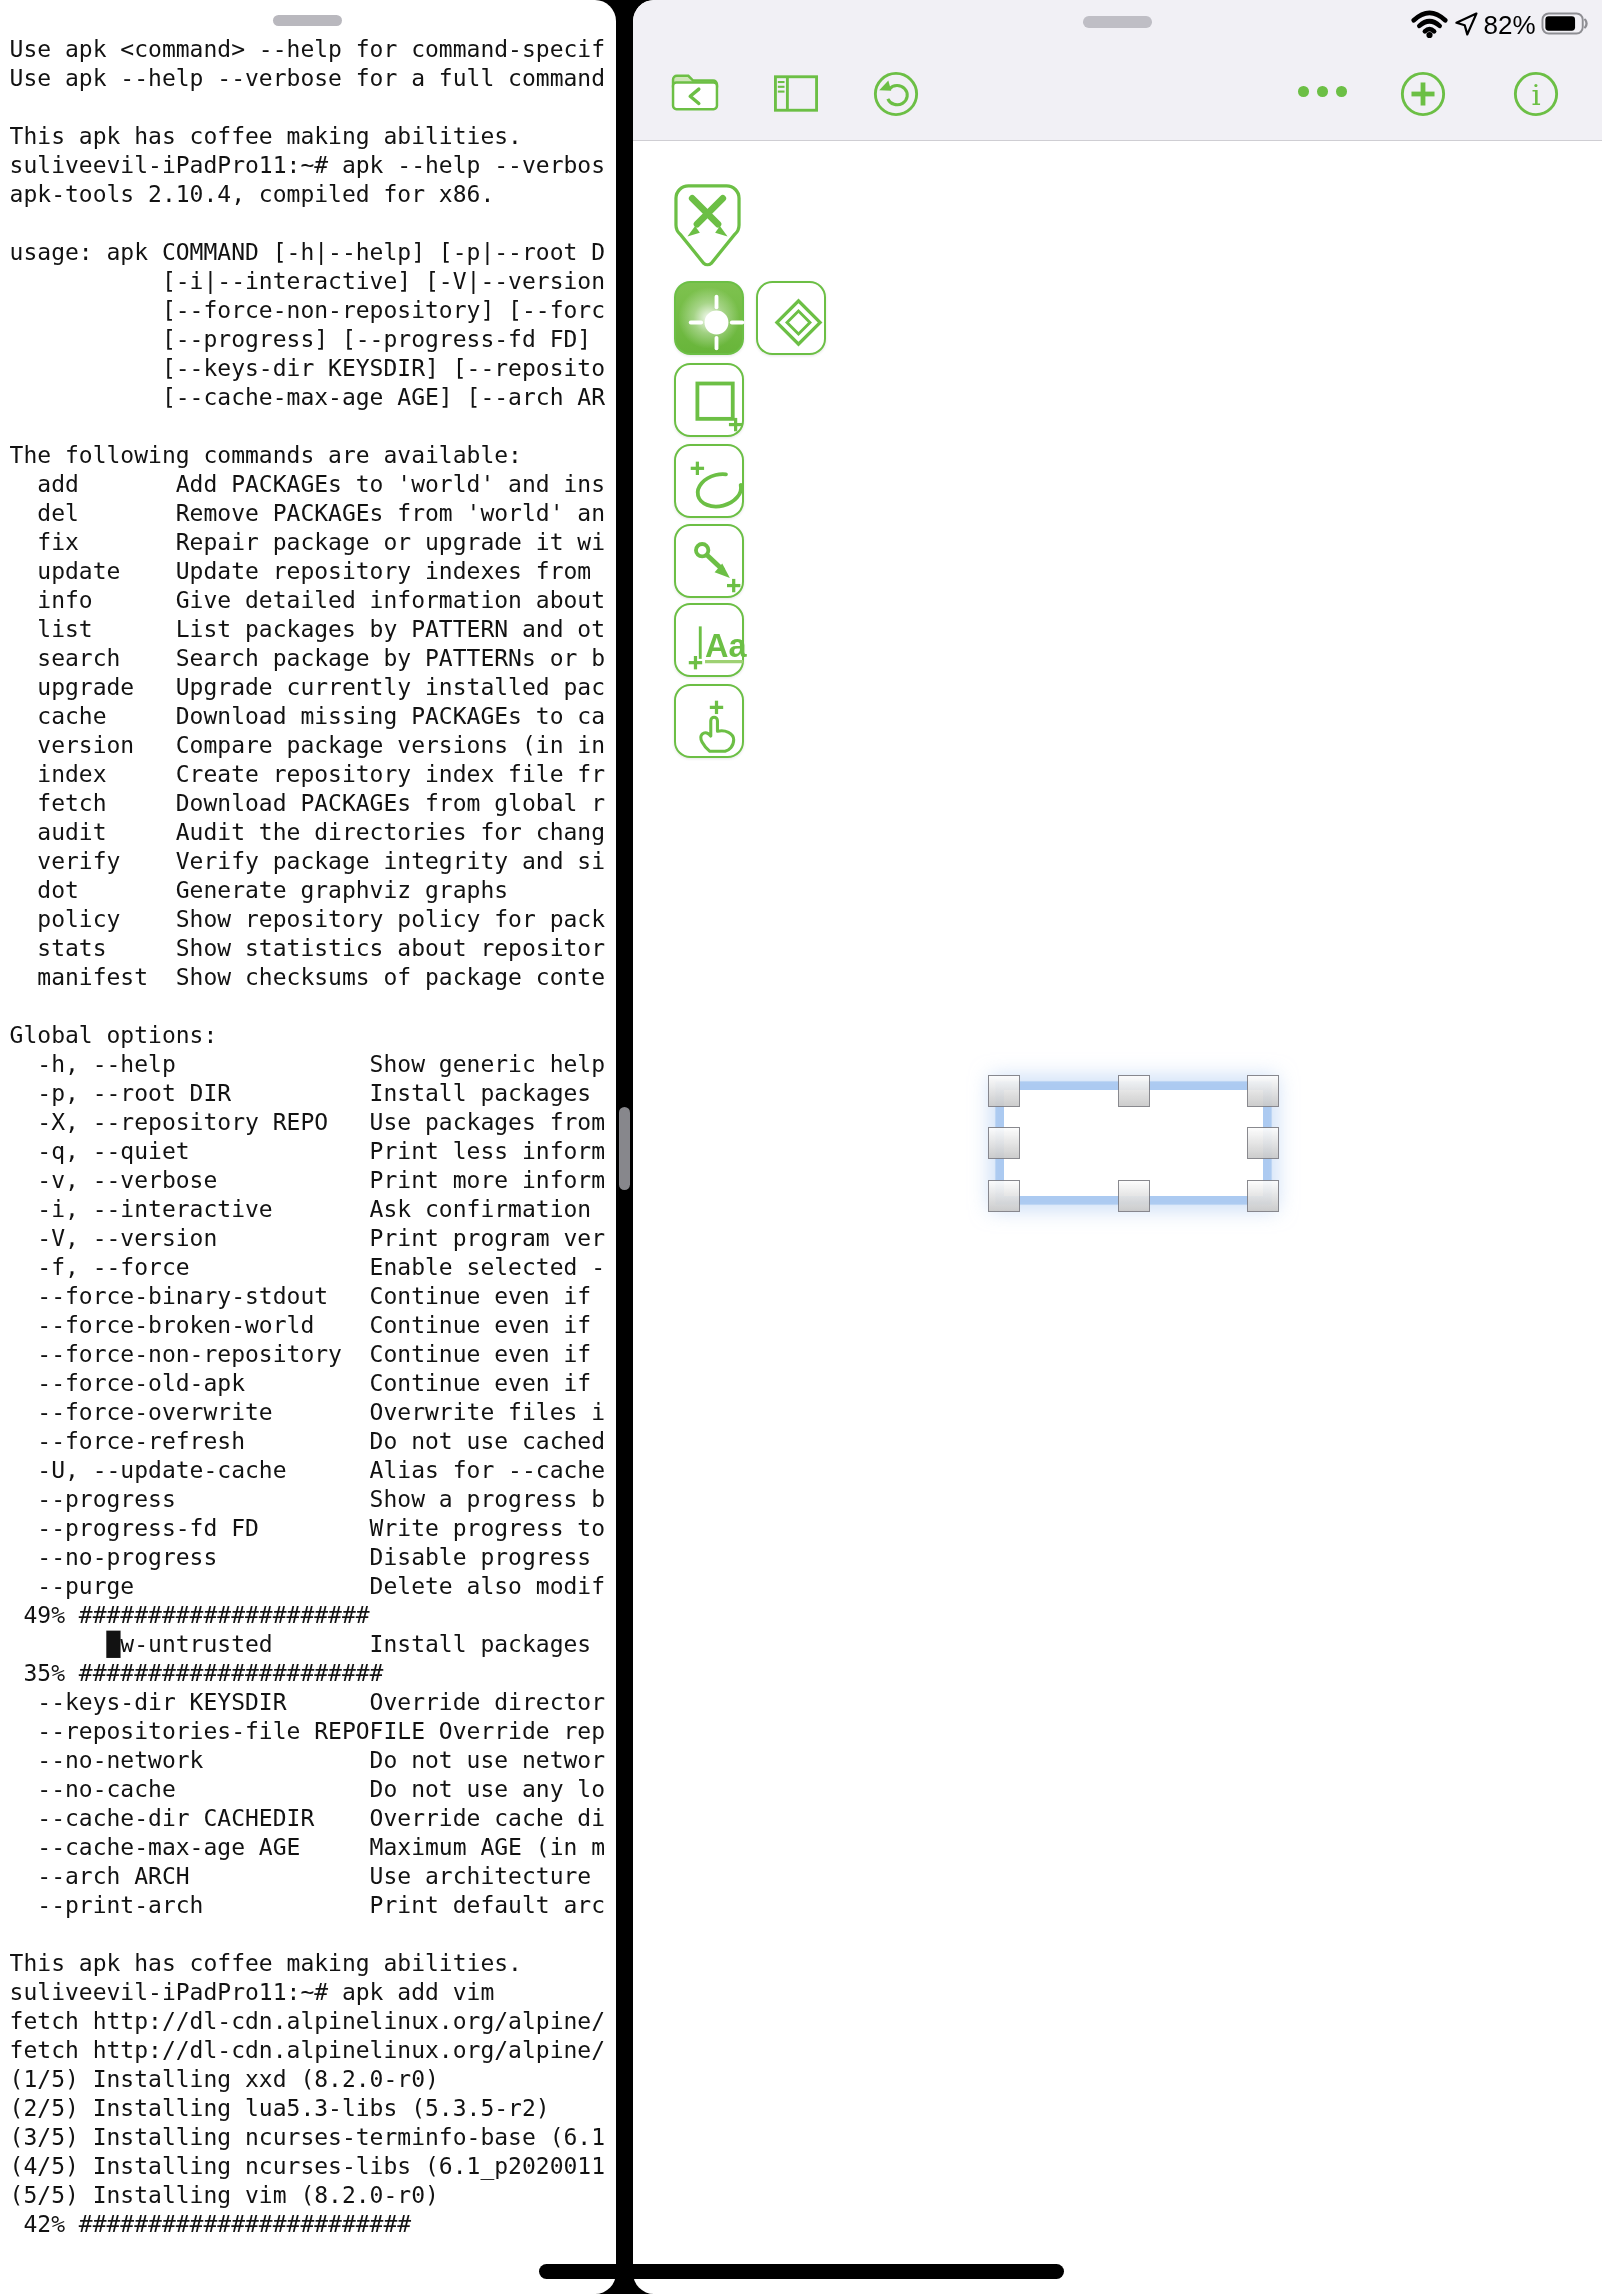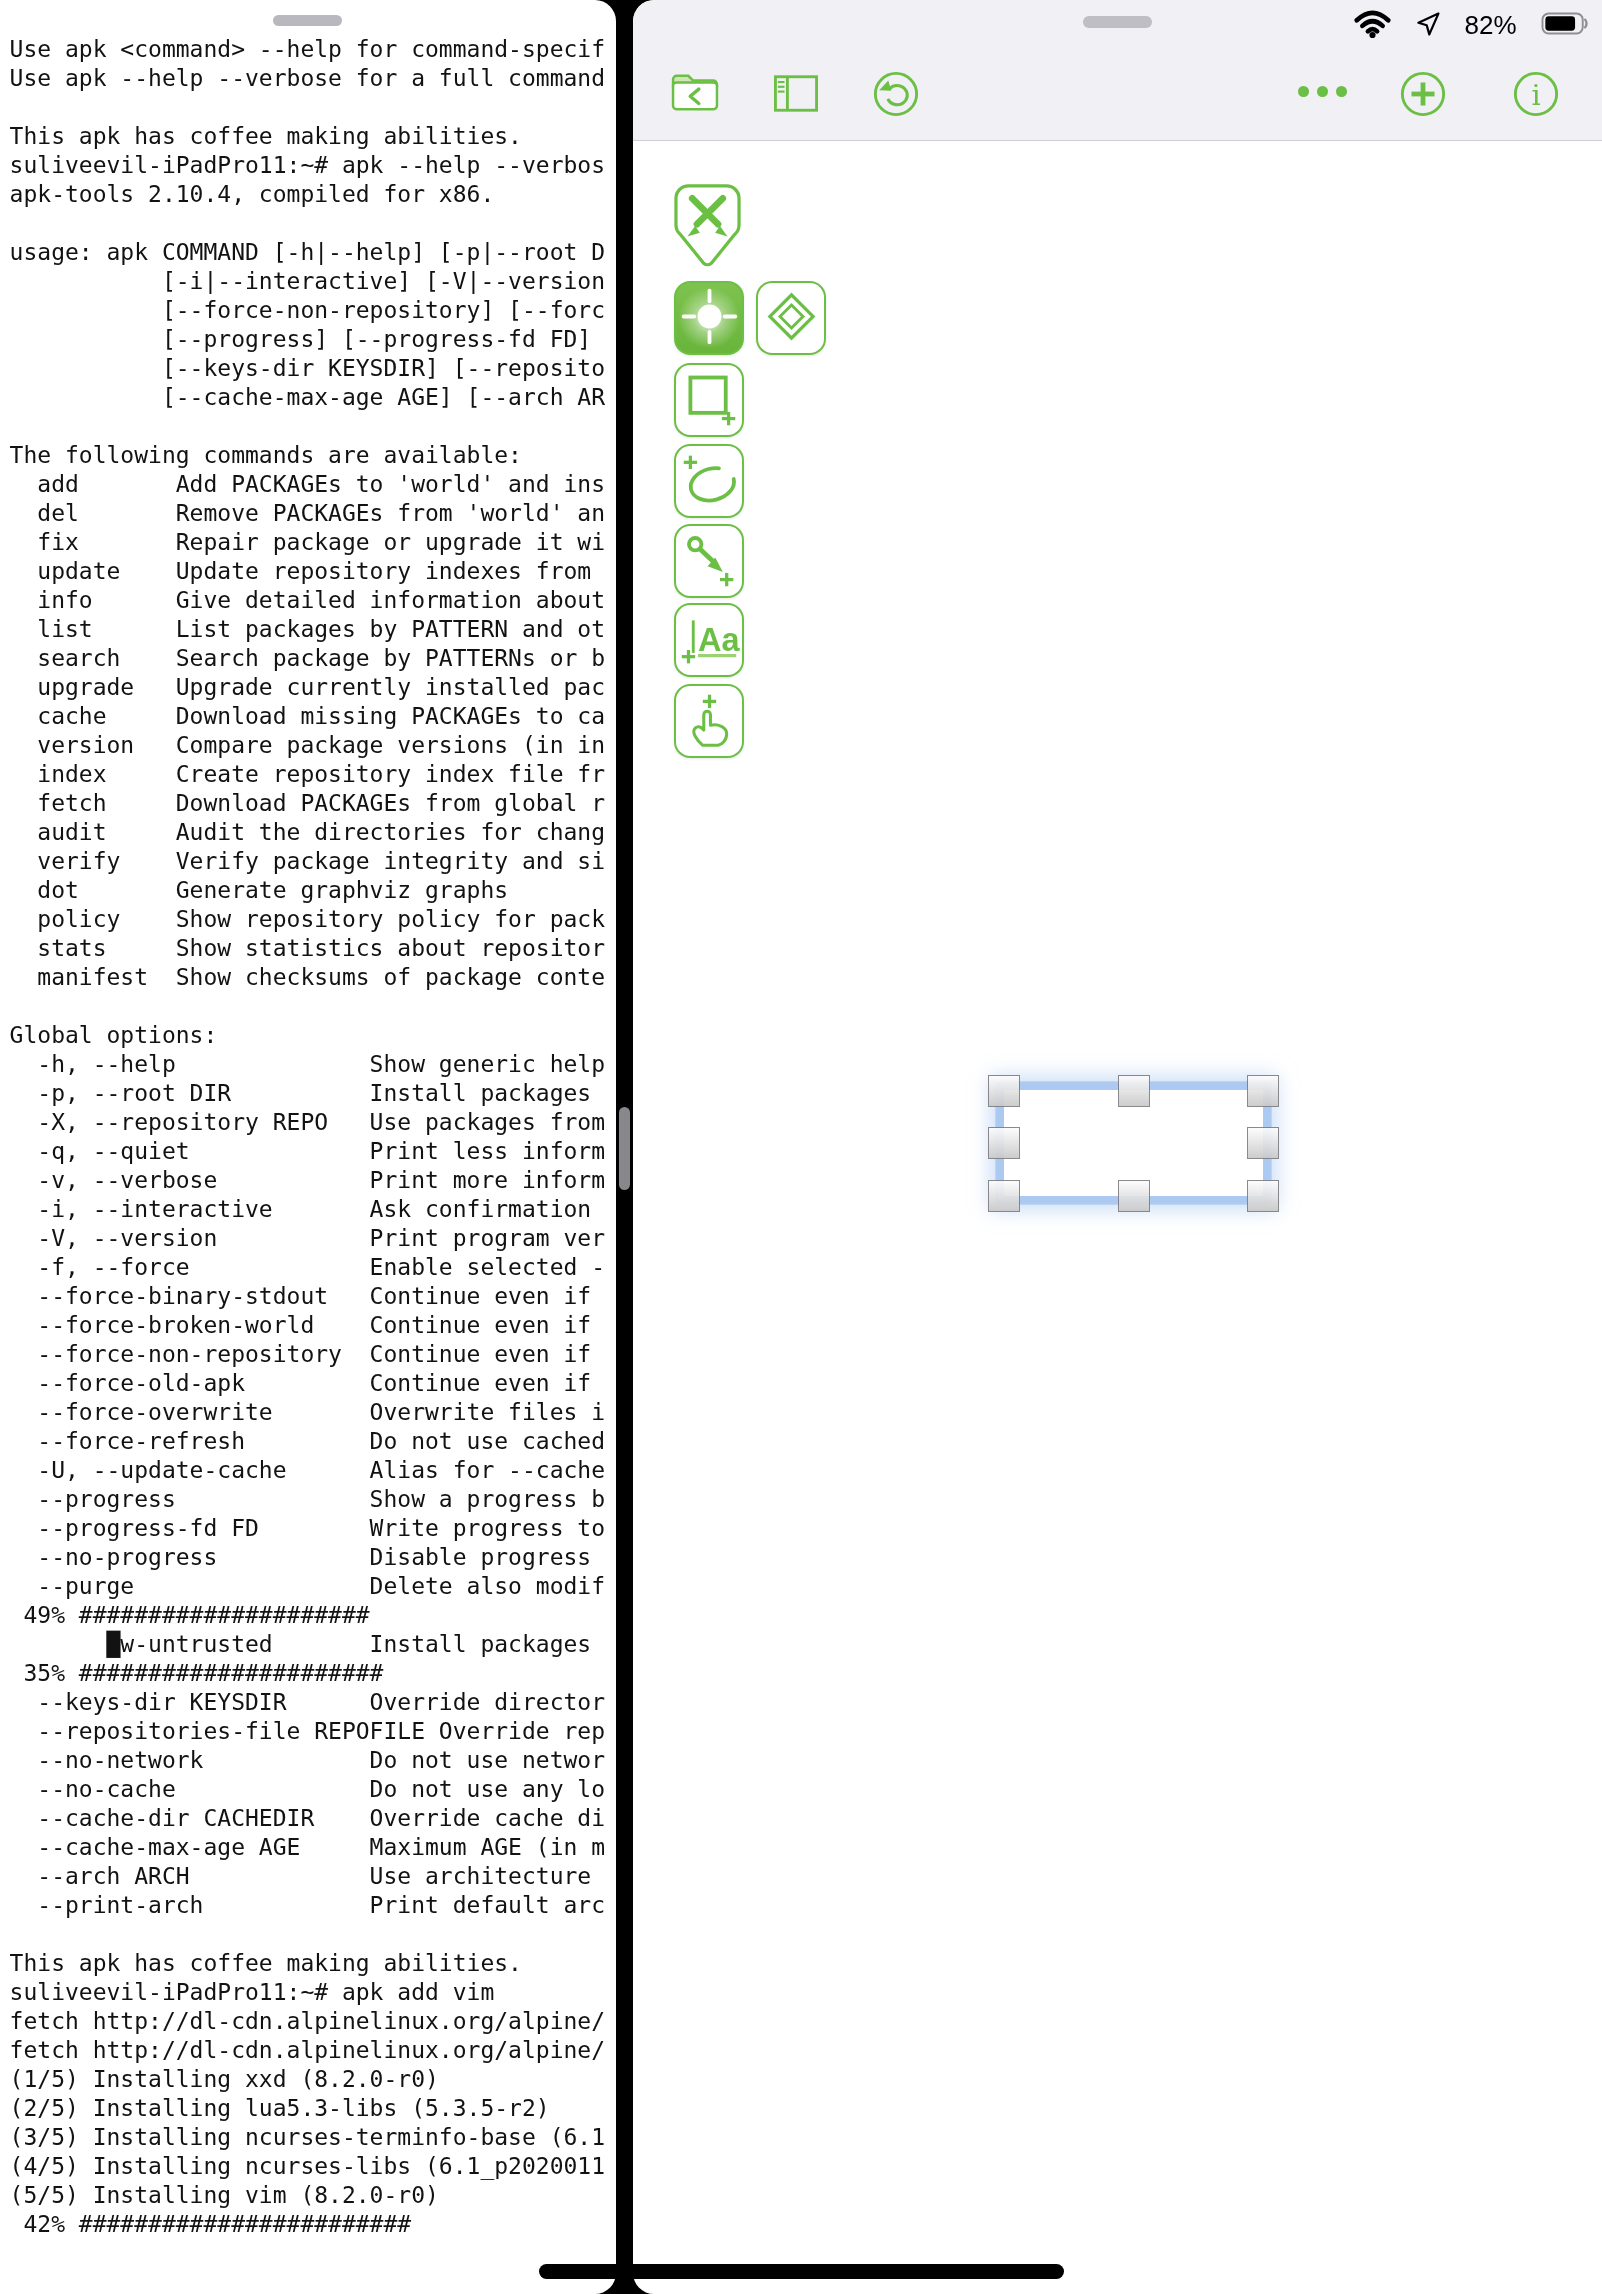--- a/index.html
+++ b/index.html
@@ -16,28 +16,28 @@
   
   .divider{position:absolute;left:616px;top:0;width:17.3px;height:2294px;background:#000;}
   .scroll-thumb{position:absolute;left:619px;top:1107px;width:10.6px;height:83px;
                 border-radius:5.8px;background:#87878c;}
   
   .right-pane{position:absolute;left:633px;top:0;width:969px;height:2294px;background:#fff;
               border-radius:21px 0 0 21px;overflow:hidden;}
   .toolbar{position:absolute;left:0;top:0;width:100%;height:140px;background:#f1f0f5;
            border-bottom:1.9px solid #cfced3;border-radius:21px 0 0 0;}
   .pill-right{left:450px;top:16.3px;width:69px;height:11.5px;background:#bfbec5;}
-  .statusbar{position:absolute;right:13.4px;top:9.6px;display:flex;align-items:center;gap:24px;text-align:right;}
+  .statusbar{position:absolute;right:13.4px;top:9.6px;display:flex;align-items:center;gap:5px;text-align:right;}
   .battery-text{font-size:26px;color:#000;}
   .tbtn{position:absolute;background:none;border:none;padding:0;cursor:pointer;}
   .dots{display:flex;gap:8.6px;}
   .dots i{width:10.6px;height:10.6px;border-radius:50%;background:#6cbf45;}
   
   .tool{position:absolute;width:70px;height:74px;border:2.4px solid #6cbf45;border-radius:16.3px;
-        background:#fff;box-shadow:0 1px 2.9px rgba(0,0,0,.10);padding:1px;cursor:pointer;}
+        background:#fff;box-shadow:0 1px 2.9px rgba(0,0,0,.10);padding:8px;cursor:pointer;}
   .tool.selected{background:
      radial-gradient(circle at 50% 50%, rgba(255,255,255,.95) 0%, rgba(255,255,255,.35) 32%, rgba(255,255,255,0) 64%),
      linear-gradient(#7ec24f,#68b53a);}
   .badge{position:absolute;background:none;border:none;padding:0;cursor:pointer;}
   
   .shape-glow{position:absolute;left:1004px;top:1090px;width:259px;height:106px;
               box-shadow:0 0 0 8.6px rgba(165,197,240,.85),0 0 19px 15.4px rgba(165,197,240,.55);
               background:#fff;}
   .shape-rect{position:absolute;left:1004px;top:1090px;width:259px;height:106px;
               border:3.4px solid #101010;background:#fff;box-sizing:border-box;

